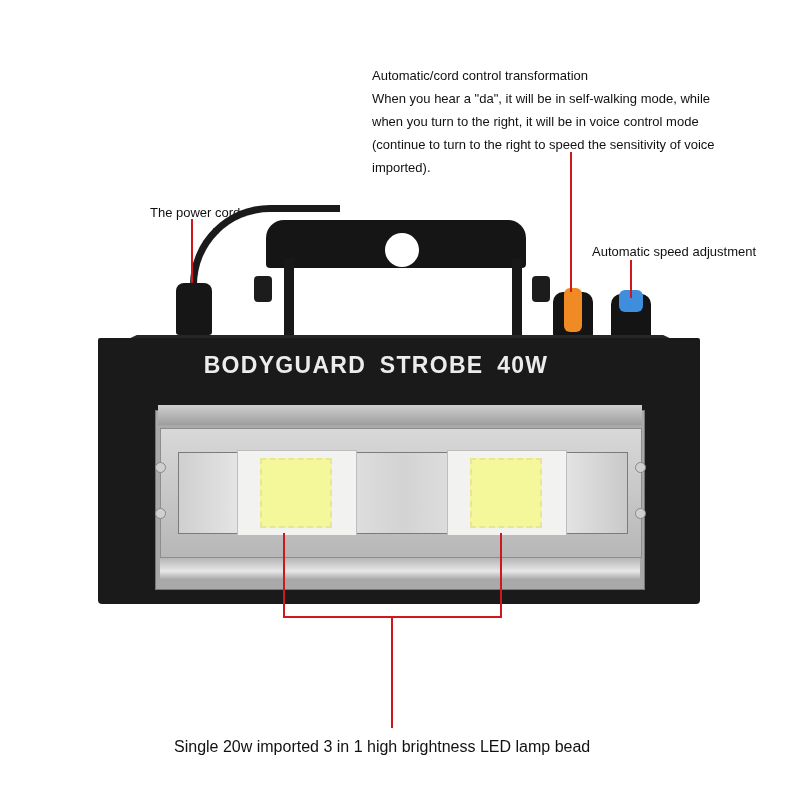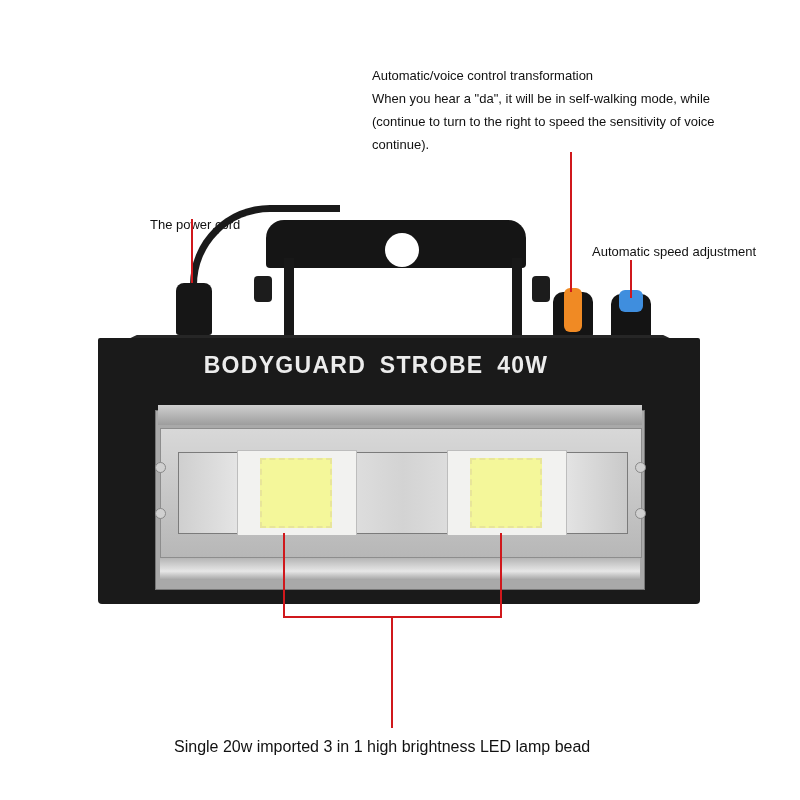--- a/index.html
+++ b/index.html
@@ -37,27 +37,28 @@
   .cord { left:190px; top:205px; width:150px; height:110px; border:7px solid #1a1a1a; border-right:none;
           border-bottom:none; border-radius:80px 0 0 0; box-sizing:border-box; }
   .gland { left:176px; top:283px; width:36px; height:52px; background:#161616; border-radius:8px 8px 3px 3px; }
   .knob { width:40px; height:46px; background:#141414; border-radius:10px 10px 4px 4px; }
   .knob-cap { position:absolute; left:11px; top:-4px; width:18px; height:44px; border-radius:6px; }
 </style>
 </head>
 <body>
 
 <div class="abs callout-text" style="left:372px; top:64px;">
-  <div>Automatic/voice control transformation</div>
+  <div>Automatic/cord control transformation</div>
   <div>When you hear a "da", it will be in self-walking mode, while</div>
+  <div>when you turn to the right, it will be in voice control mode</div>
   <div>(continue to turn to the right to speed the sensitivity of voice</div>
-  <div>continue).</div>
+  <div>imported).</div>
 </div>
 
-<div class="abs callout-text" style="left:150px; top:201px;margin-top:12px;">The power cord</div>
+<div class="abs callout-text" style="left:150px; top:201px;">The power cord</div>
 
 <div class="abs callout-text" style="left:592px; top:240px;">Automatic speed adjustment</div>
 
 <div class="abs cord"></div>
 <div class="abs gland"></div>
 
 <div class="abs bracket"></div>
 <div class="abs bracket-hole"></div>
 <div class="abs bracket-leg" style="left:284px; top:258px;"></div>
 <div class="abs bracket-leg" style="left:512px; top:258px;"></div>

